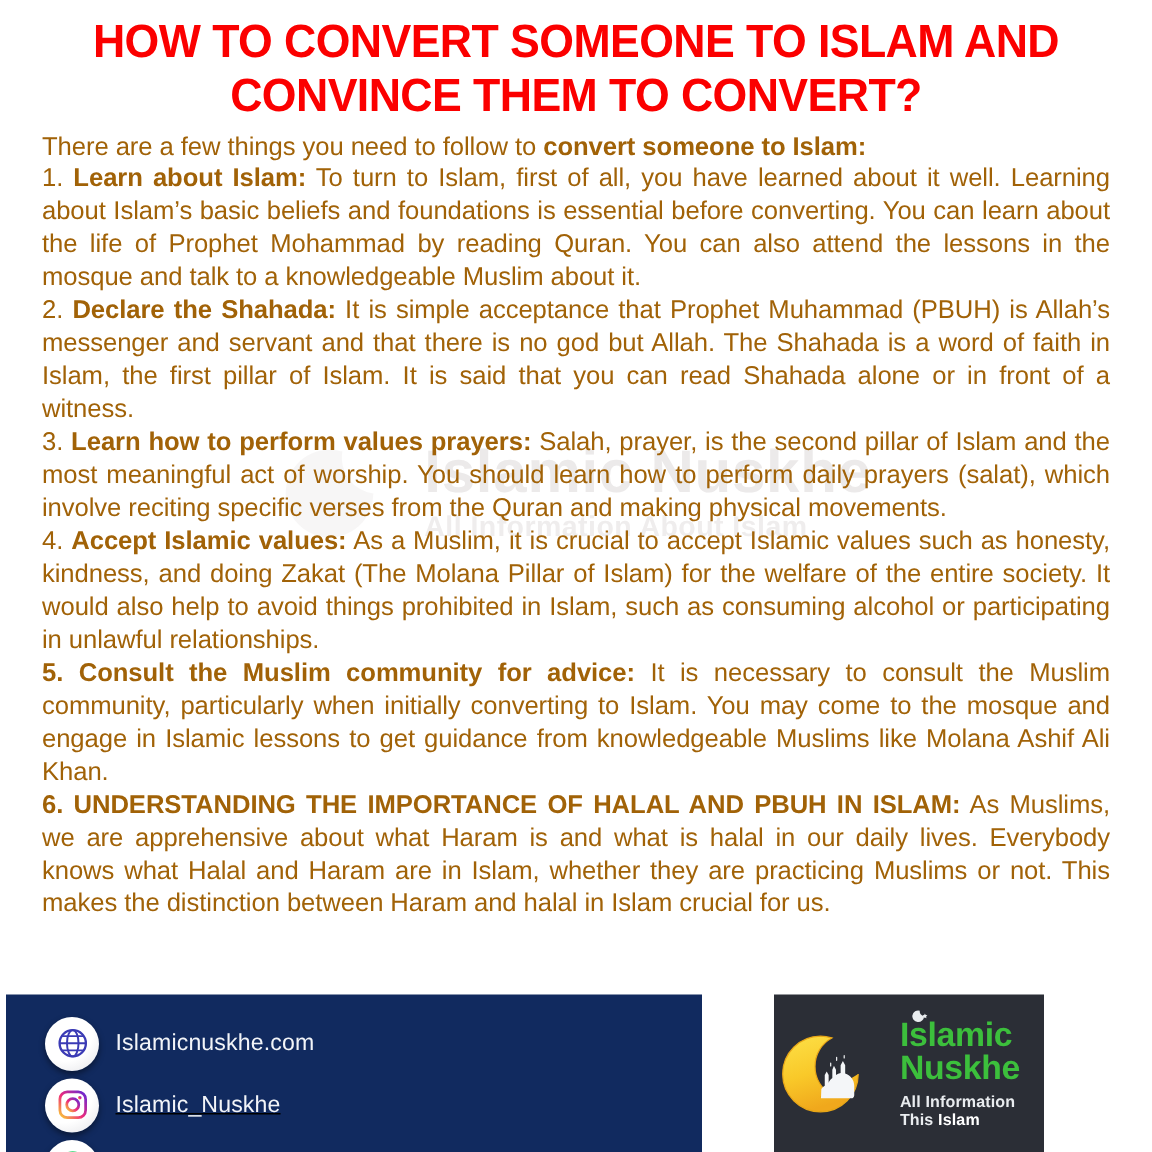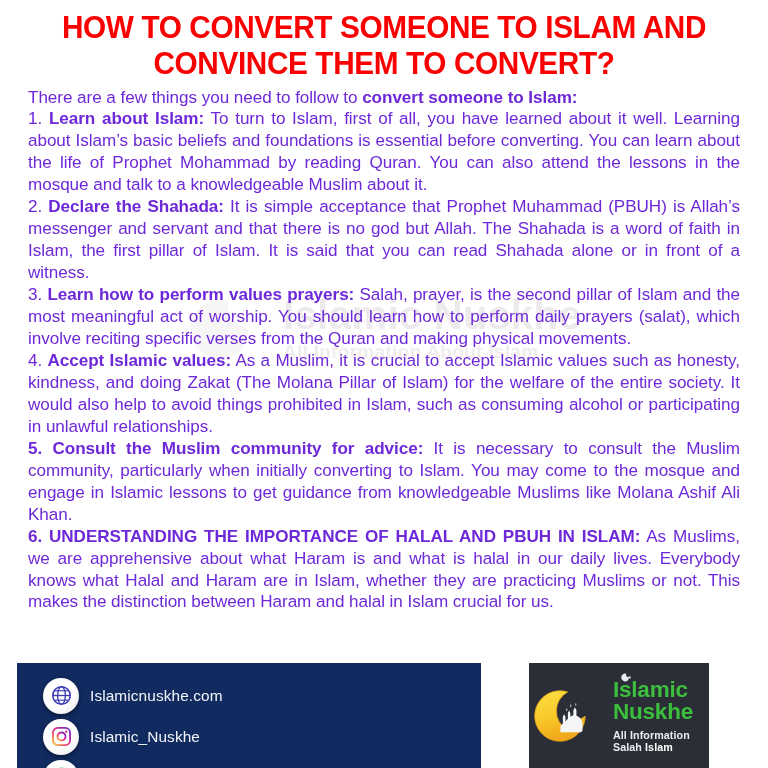--- a/index.html
+++ b/index.html
@@ -72,37 +72,37 @@
     transform:scaleX(.96);
     transform-origin:center top;
     font-family:"Liberation Sans Narrow","Liberation Sans",sans-serif;
   }
 
   
   .body-copy{
     position:relative;
     z-index:2;
     padding:4px 28px 0 28px;
-    color:#6d28d9;
+    color:#a16207;
     font-size:17.1px;
     line-height:1.285;
     text-align:justify;
     text-justify:inter-word;
     letter-spacing:-0.05px;
   }
   .body-copy p{
     margin:0;
     padding:0;
   }
   .body-copy b{font-weight:bold;}
 
   
   .footer{
     position:absolute;
-    left:17px;bottom:0;
+    left:4px;bottom:0;
     width:692px;height:105px;
     z-index:3;
     display:flex;
     gap:48px;
   }
   .footer-left{
     width:488px;
     background:#112a5f;
     box-sizing:border-box;
     padding:12px 0 0 26px;
@@ -110,21 +110,21 @@
     flex-wrap:wrap;
     align-content:flex-start;
   }
   .contact{
     width:208px;
     height:41px;
     display:flex;
     align-items:center;
     gap:11px;
   }
-  .contact.wide{width:230px;}
+  .contact.wide{width:230px;text-decoration:underline;}
   .badge{
     width:36px;height:36px;
     border-radius:50%;
     background:radial-gradient(circle at 34% 28%, #ffffff 0%, #ffffff 55%, #e2e2e6 100%);
     box-shadow:0 2px 4px rgba(0,0,0,.45);
     display:flex;align-items:center;justify-content:center;
     flex:0 0 auto;
   }
   .contact-label{
     color:#f2f4f8;
@@ -283,20 +283,20 @@
         <div class="logo-name">
           <span class="mini-crescent">
             <svg viewBox="0 0 24 24" width="13" height="13" aria-hidden="true">
               <path d="M18.5 12a7.2 7.2 0 1 1-5.2-6.9A5.9 5.9 0 0 0 18.5 12z" fill="#e9ecef"></path>
               <path d="M19.6 8.6l.9 1.9 2.1.3-1.5 1.5.35 2.1-1.85-1-1.85 1 .35-2.1-1.5-1.5 2.1-.3z" fill="#e9ecef"></path>
             </svg>
           </span>
           <span>Islamic Nuskhe</span>
         </div>
         <div class="logo-tag">
-          <span>All Information Salah </span><b>Islam</b>
+          <span>All Information This </span><b>Islam</b>
         </div>
       </div>
     </div>
 
   </div>
 
 </div>
 
 </body></html>

